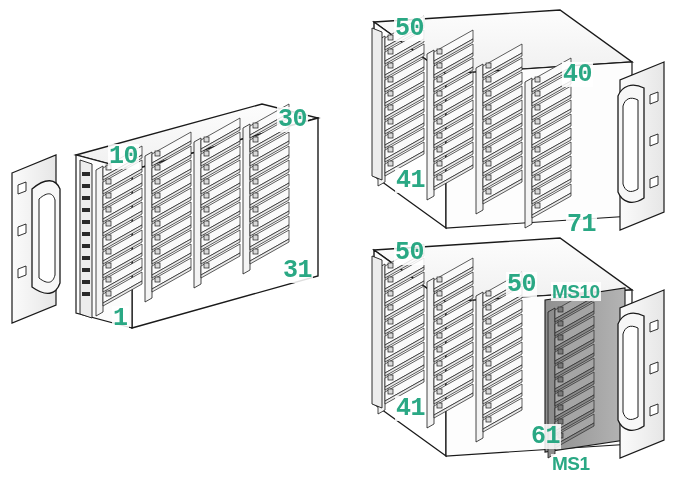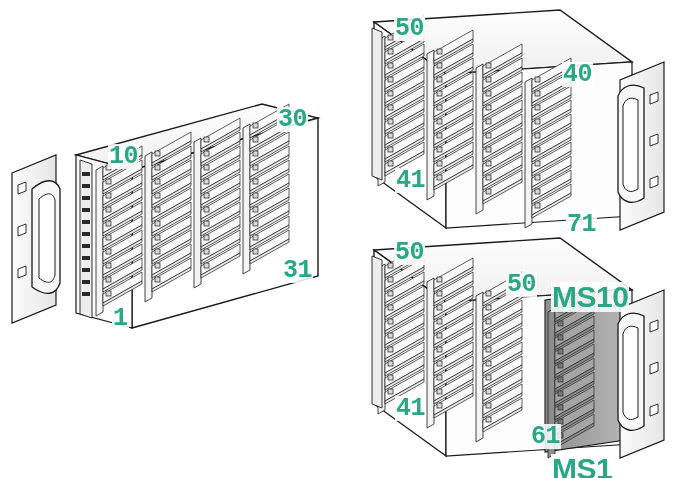--- a/index.html
+++ b/index.html
@@ -16,21 +16,21 @@
     font-family:"Liberation Sans", sans-serif;
     font-weight:700;
     color:#2aa884;
     line-height:1;
     white-space:nowrap;
     background:rgba(255,255,255,0.86);
     padding:0 1px;
     letter-spacing:-0.5px;
   }
   .lbl.n{font-size:25px;font-family:Liberation Mono, monospace;}
-  .lbl.ms{font-size:30px;}
+  .lbl.ms{font-size:19px;}
 </style>
 </head>
 <body>
 
 <svg id="canvas" viewBox="0 0 700 478">
   <defs>
 
     <linearGradient id="gShade" x1="0" y1="0" x2="1" y2="0">
       <stop offset="0" stop-color="#8f8f8f"></stop>
       <stop offset="1" stop-color="#b4b4b4"></stop>

